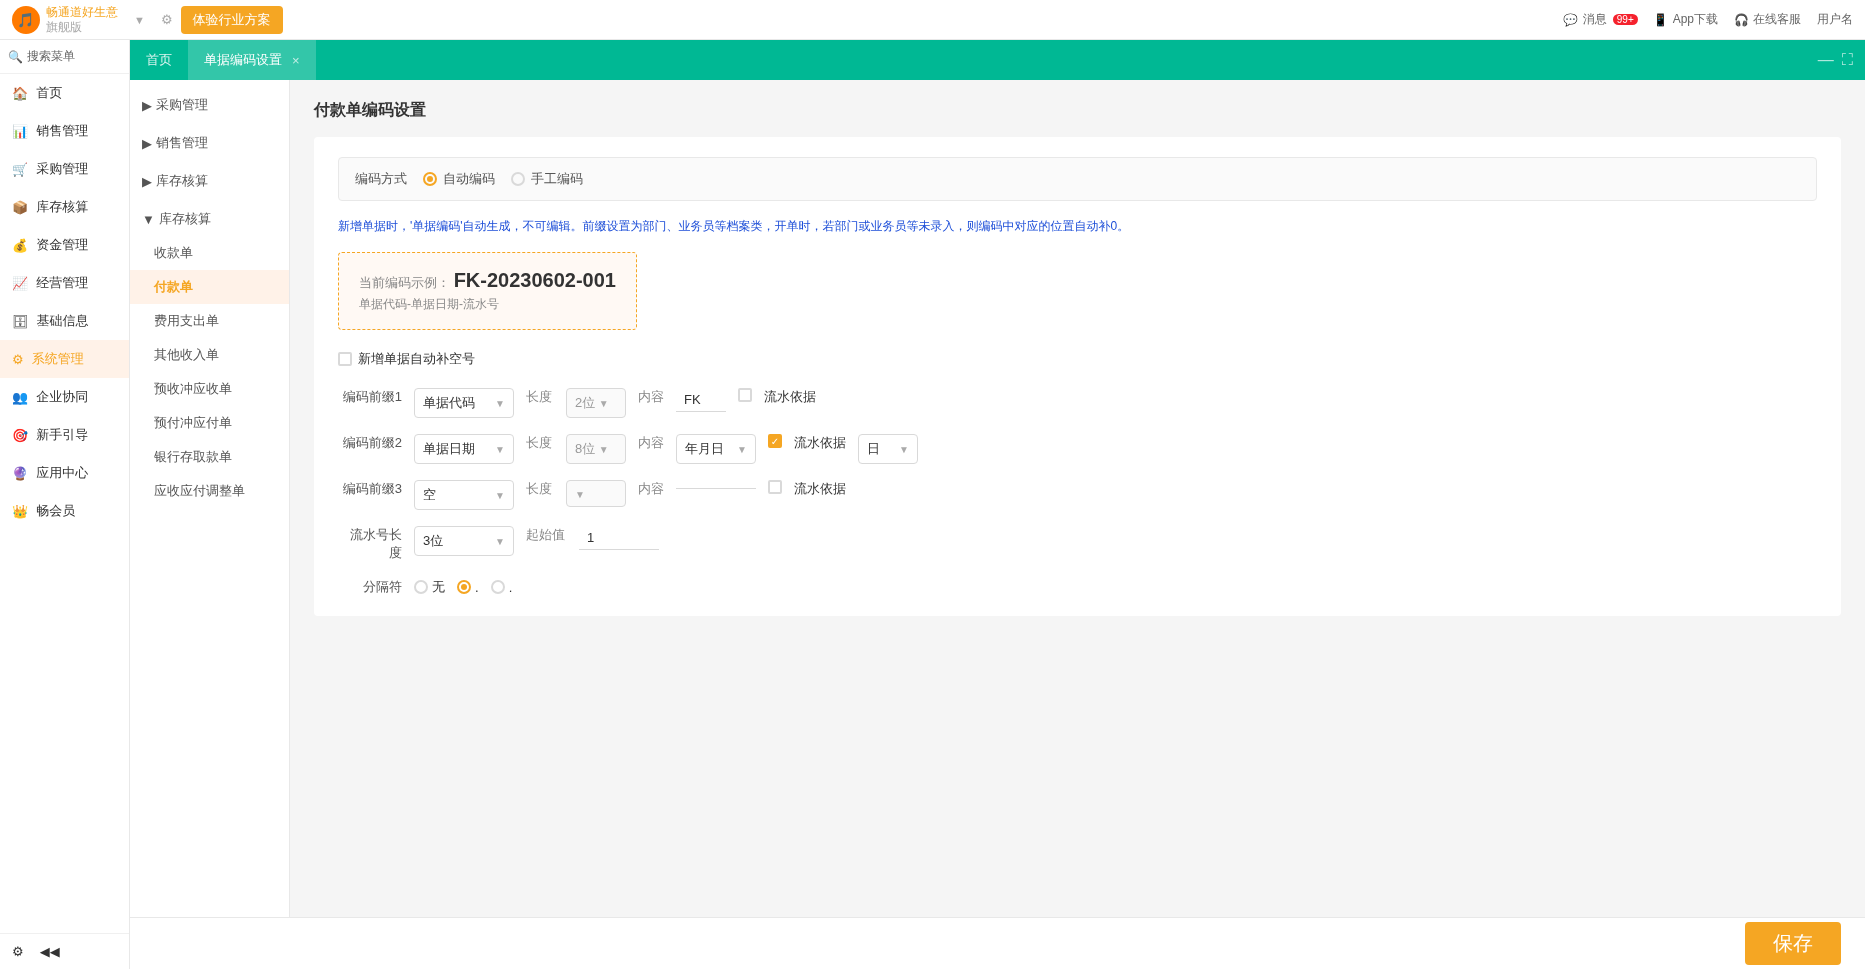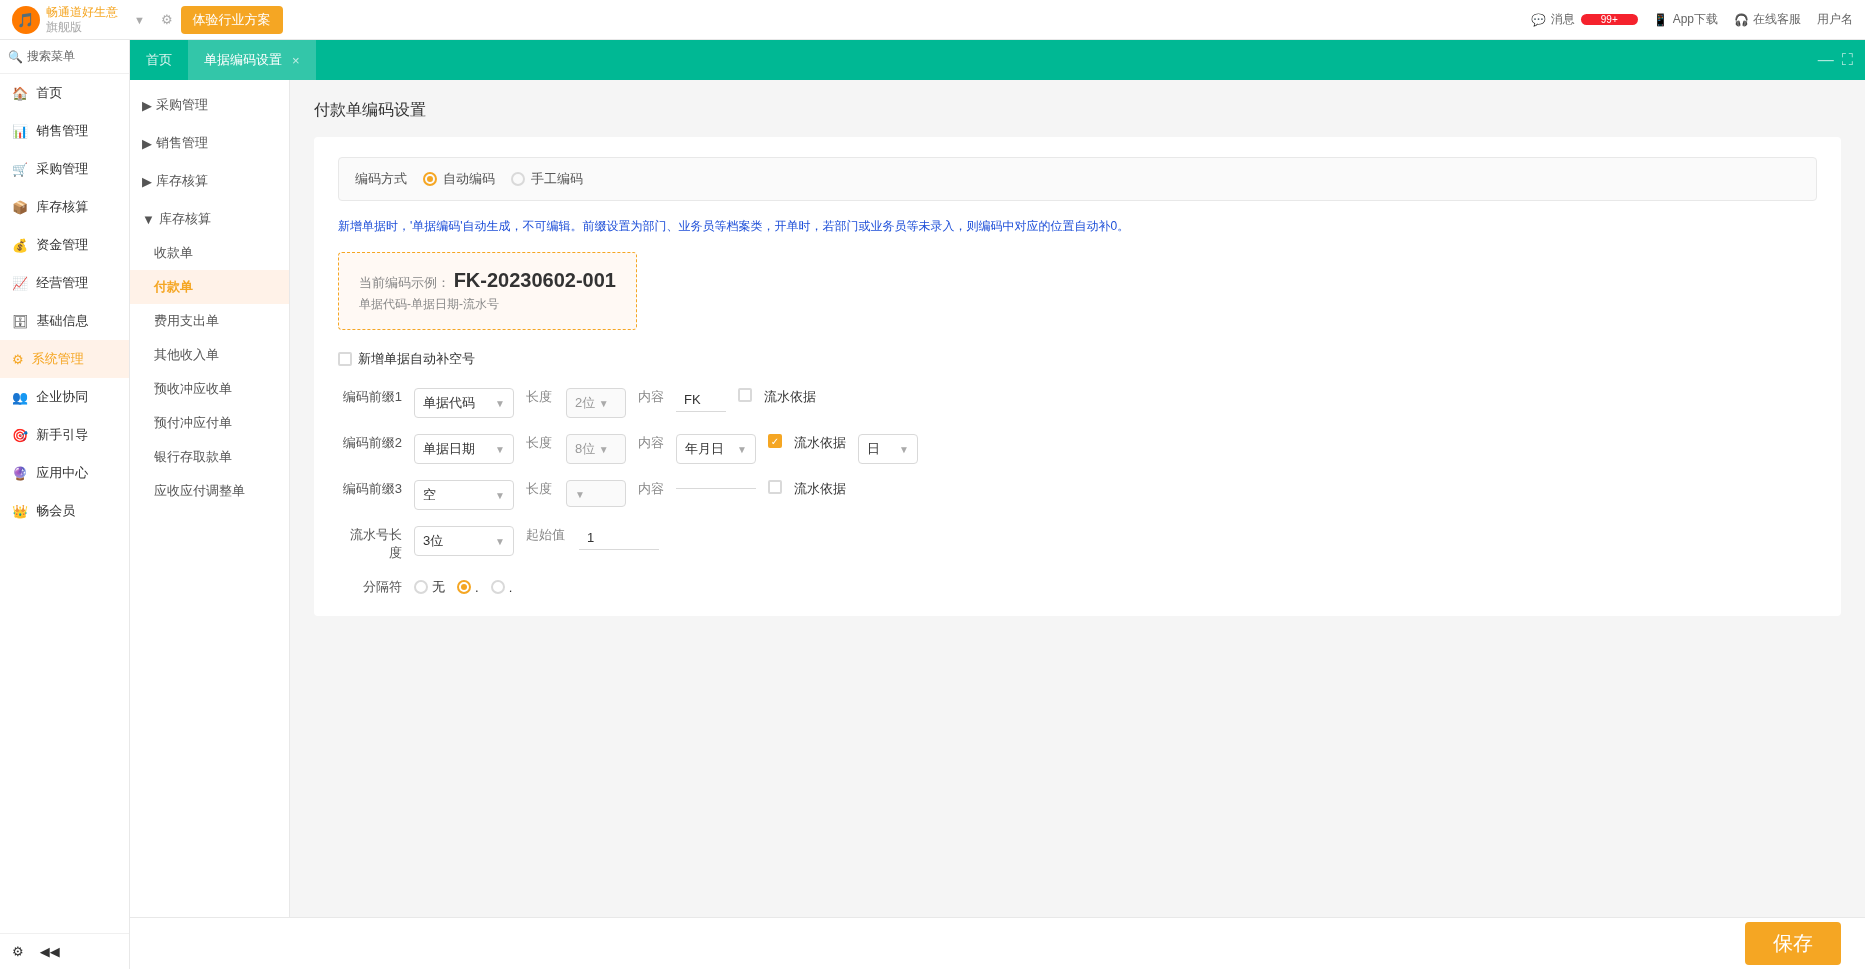--- a/index.html
+++ b/index.html
@@ -24,21 +24,21 @@
       border: none;
       padding: 5px 12px;
       border-radius: 4px;
       cursor: pointer;
       font-size: 13px;
     }
     .header-icon-btn {
       display: flex; align-items: center; gap: 4px; cursor: pointer; color: #666; font-size: 12px;
     }
     .msg-badge {
-      background: #f5222d; color: #fff; border-radius: 10px; font-size: 10px; padding: 0 20px; margin-left: 2px;
+      background: #f5222d; color: #fff; border-radius: 10px; font-size: 10px; padding: 0 4px; margin-left: 2px;
     }
     .logo-area { display: flex; align-items: center; gap: 6px; }
     .logo-icon { width: 28px; height: 28px; background: #ff7a00; border-radius: 50%; display: flex; align-items: center; justify-content: center; color: white; font-size: 14px; }
 
     
     .main-layout { display: flex; flex: 1; overflow: hidden; }
 
     
     .sidebar {
       width: 130px;
@@ -111,21 +111,21 @@
     
     .main-content {
       flex: 1;
       background: #f5f5f5;
       padding: 20px 24px;
       overflow-y: auto;
     }
 
     .page-title {
       font-size: 16px;
-      font-weight: normal;
+      font-weight: bold;
       color: #333;
       margin-bottom: 16px;
     }
 
     .card {
       background: #fff;
       border-radius: 4px;
       padding: 20px 24px;
     }
 

